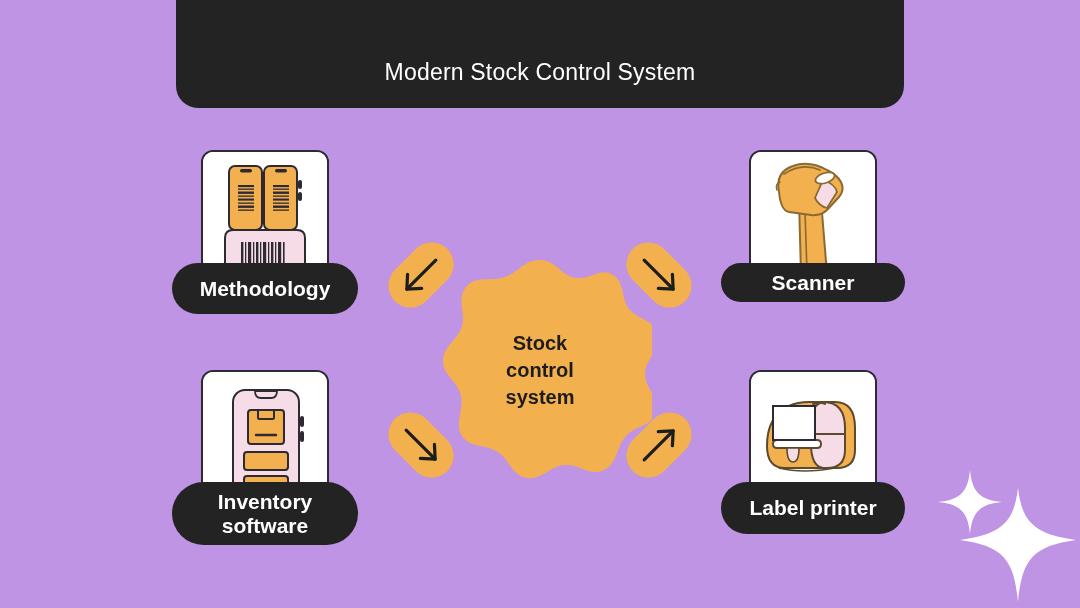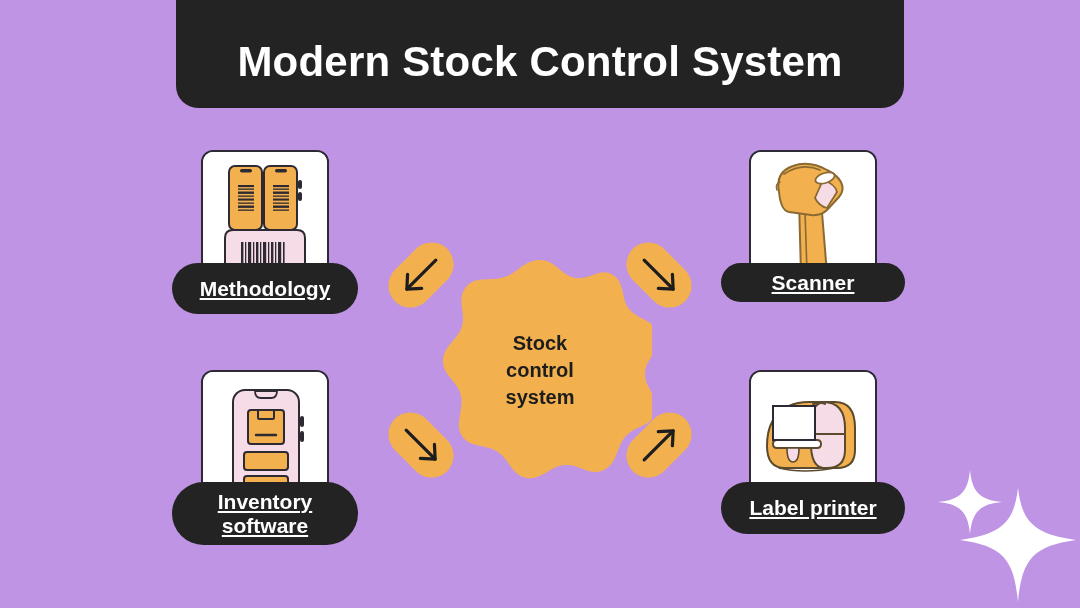--- a/index.html
+++ b/index.html
@@ -30,22 +30,22 @@
     background: #232323;
     border-radius: 22px;
     display: flex;
     align-items: flex-end;
     justify-content: center;
     padding-bottom: 22px;
     box-sizing: border-box;
   }
   .title-text {
     color: #ffffff;
-    font-size: 42px;
-    font-weight: bold;
+    font-size: 23px;
+    font-weight: normal;
     letter-spacing: 0.2px;
     white-space: nowrap;
   }
 
   
   .node {
     position: absolute;
   }
   .icon-card {
     position: absolute;
@@ -69,21 +69,20 @@
     box-sizing: border-box;
     padding: 0 18px;
   }
   .pill-label {
     color: #ffffff;
     font-size: 21px;
     font-weight: bold;
     text-align: center;
     line-height: 1.12;
     white-space: pre-line;
-    text-decoration: underline;
   }
 
   
   #node-methodology .icon-card { left: 201px; top: 150px; }
   #node-methodology .pill      { left: 172px; top: 263px; width: 186px; height: 51px; }
 
   #node-scanner .icon-card     { left: 749px; top: 150px; }
   #node-scanner .pill          { left: 721px; top: 263px; width: 184px; height: 39px; }
 
   #node-inventory .icon-card   { left: 201px; top: 370px; }

